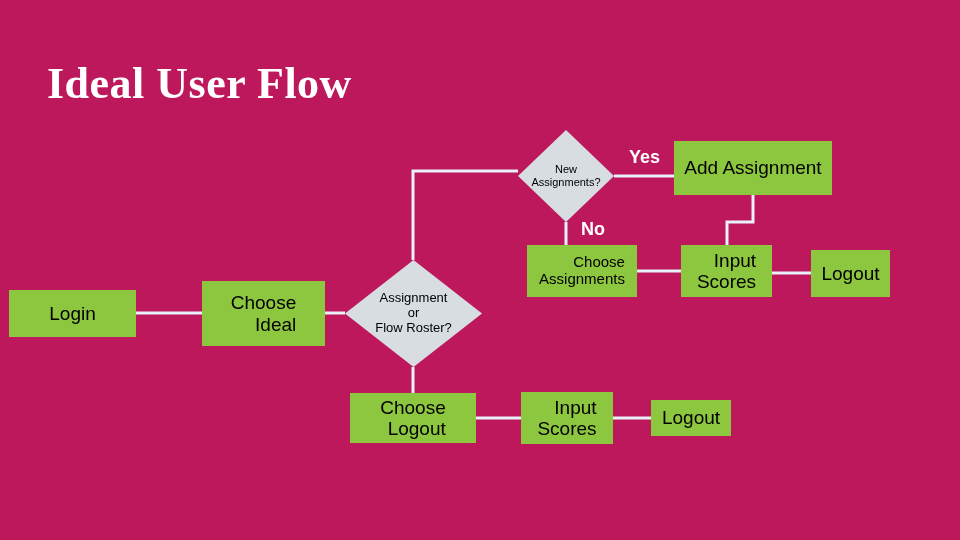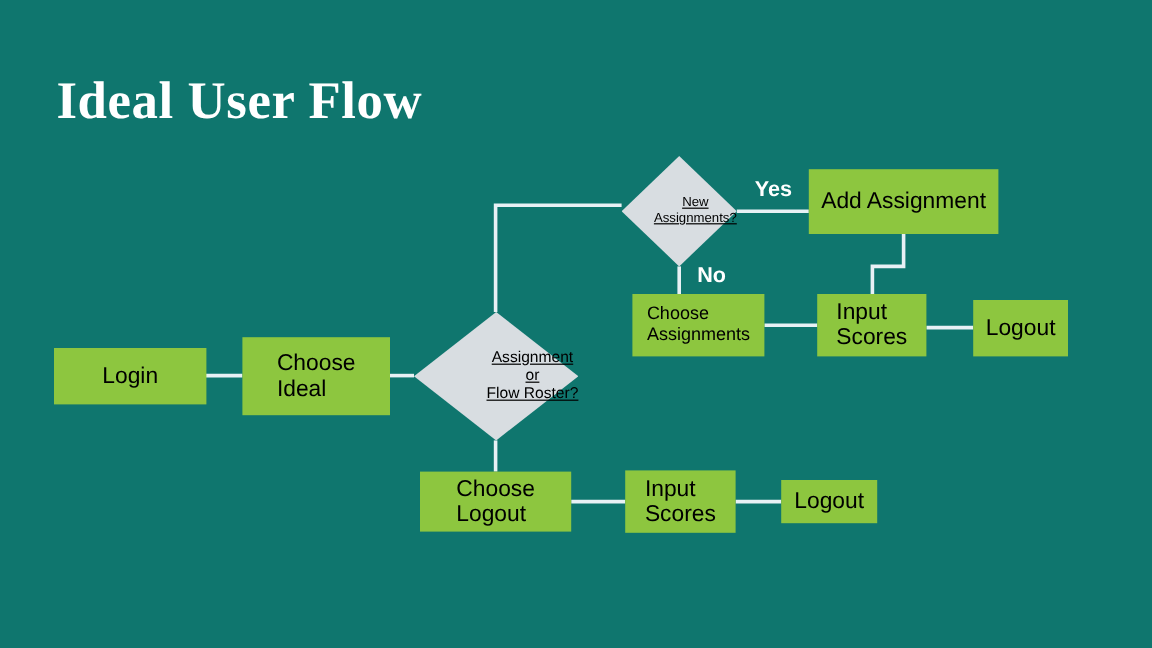--- a/index.html
+++ b/index.html
@@ -9,21 +9,21 @@
   body {
     width: 960px;
     height: 540px;
     overflow: hidden;
     font-family: "Liberation Sans", sans-serif;
   }
   #slide {
     position: relative;
     width: 960px;
     height: 540px;
-    background: #0f766e;
+    background: #be185d;
   }
   #title {
     position: absolute;
     left: 47px;
     top: 58px;
     font-family: "Liberation Serif", serif;
     font-size: 44px;
     font-weight: 700;
     color: #ffffff;
     letter-spacing: 0.5px;
@@ -39,42 +39,41 @@
     height: 540px;
   }
 
   
   .node {
     position: absolute;
     box-sizing: border-box;
     display: flex;
     align-items: center;
     justify-content: center;
-    text-align: left;
+    text-align: right;
     color: #000000;
     line-height: 1.12;
   }
   .proc {
     background: #8dc63f;
   }
   .proc .lbl {
     display: block;
     padding: 0 4px;
   }
 
   
   .decision {
     position: absolute;
     display: flex;
     align-items: center;
-    justify-content: flex-end;
+    justify-content: center;
     text-align: center;
     color: #000000;
     line-height: 1.15;
-    text-decoration: underline;
   }
   .decision .dia {
     position: absolute;
     left: 0;
     top: 0;
     width: 100%;
     height: 100%;
     background: #d8dde1;
     clip-path: polygon(50% 0%, 100% 50%, 50% 100%, 0% 50%);
   }
@@ -121,21 +120,21 @@
 
       <line x1="476" y1="418" x2="521" y2="418"></line>
 
       <line x1="613" y1="418" x2="651" y2="418"></line>
     </g>
   </svg>
 
   <div class="edge-label" style="left:629px; top:147px;font-weight:bold;">Yes</div>
   <div class="edge-label" style="left:581px; top:219px;font-weight:bold;">No</div>
 
-  <div class="node proc" style="left:9px; top:290px; width:127px; height:47px; font-size:19px;margin-left:36px;">
+  <div class="node proc" style="left:9px; top:290px; width:127px; height:47px; font-size:19px;">
     <span class="lbl">Login</span>
   </div>
 
   <div class="node proc" style="left:202px; top:281px; width:123px; height:65px; font-size:19px;">
     <span>
       <span class="lbl">Choose</span>
       <span class="lbl">Ideal</span>
     </span>
   </div>
 

